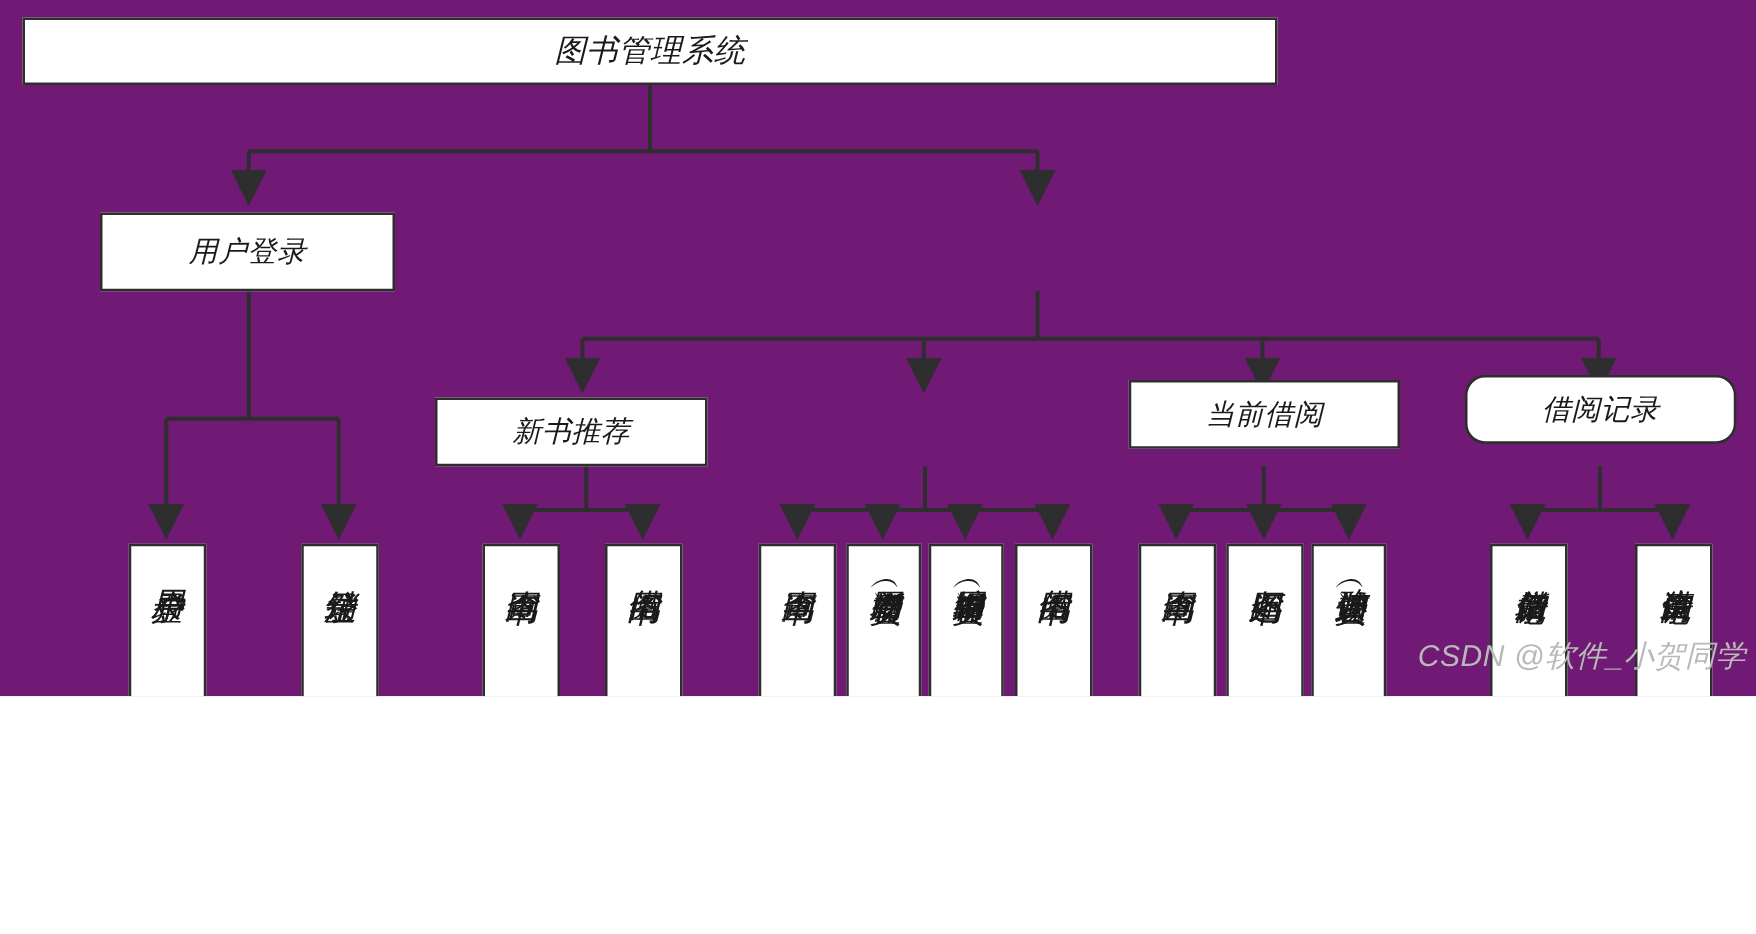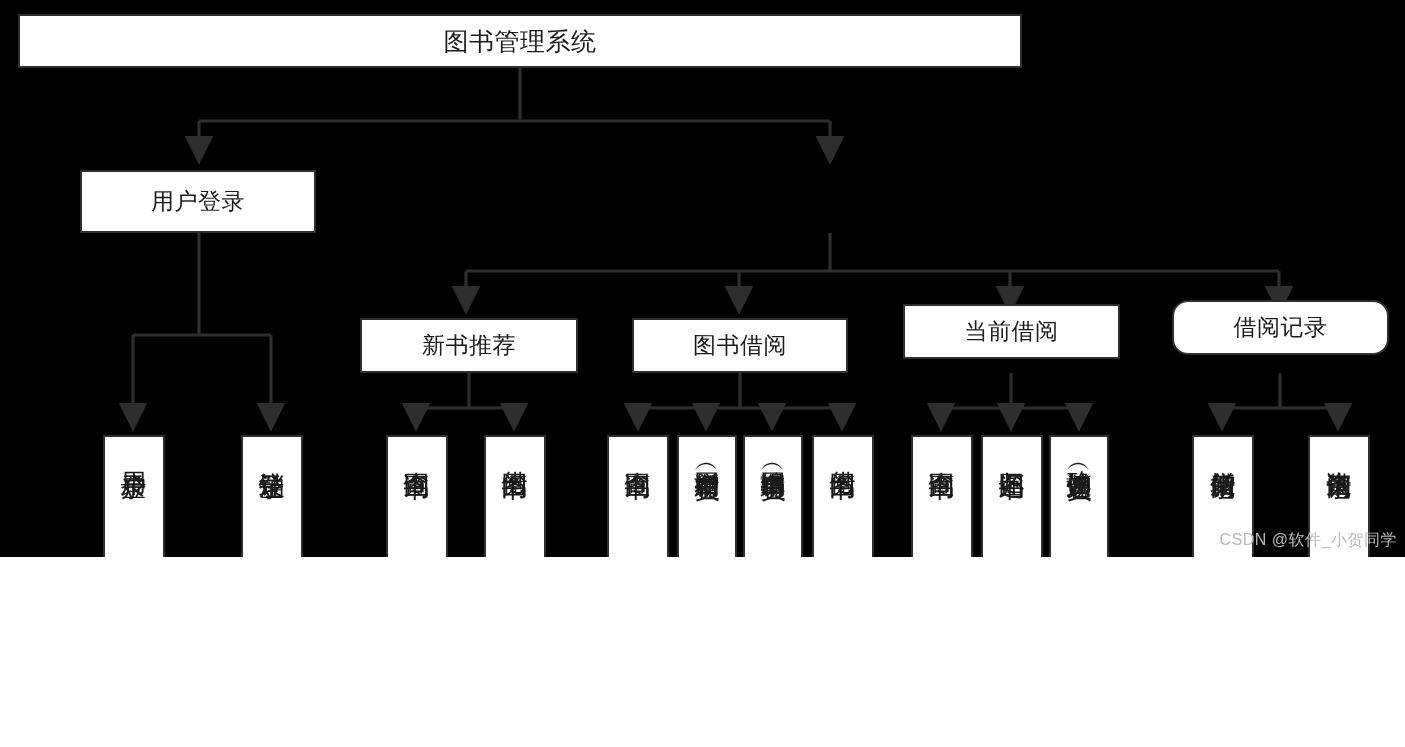--- a/index.html
+++ b/index.html
@@ -7,22 +7,23 @@
     padding: 0;
     background: #ffffff;
   }
   body {
     font-family: "Liberation Sans", "DejaVu Sans", sans-serif;
   }
   #canvas {
     position: relative;
     width: 1405px;
     height: 557px;
-    background: #000000;
+    background: #701a75;
     overflow: hidden;
+    font-style: italic;
   }
   svg.wires {
     position: absolute;
     left: 0;
     top: 0;
     width: 1405px;
     height: 747px;
     pointer-events: none;
   }
   .node {
@@ -58,22 +59,22 @@
     line-height: 1.08;
     letter-spacing: 1px;
     white-space: nowrap;
   }
   .node.v.tall .label {
     font-size: 25px;
   }
   #watermark {
     position: absolute;
     right: 8px;
-    bottom: 6px;
-    font-size: 16px;
+    bottom: 16px;
+    font-size: 24px;
     color: #b9b9b9;
     letter-spacing: 0.5px;
     white-space: nowrap;
     user-select: none;
   }
 </style>
 </head>
 <body>
 
 <div id="canvas">
@@ -129,25 +130,22 @@
   </svg>
 
   <div class="node root h" style="left:18px; top:14px; width:1004px; height:54px;">
     <span class="label">图书管理系统</span>
   </div>
 
   <div class="node h" style="left:80px; top:170px; width:236px; height:63px;">
     <span class="label">用户登录</span>
   </div>
 
-  <div class="node h" style="left:360px; top:318px; width:218px; height:55px;">
+  <div class="node h" style="left:348px; top:318px; width:218px; height:55px;">
     <span class="label">新书推荐</span>
-  </div>
-  <div class="node h" style="left:632px; top:318px; width:216px; height:55px;">
-    <span class="label">图书借阅</span>
   </div>
   <div class="node h" style="left:903px; top:304px; width:217px; height:55px;">
     <span class="label">当前借阅</span>
   </div>
   <div class="node h" style="left:1172px; top:300px; width:217px; height:55px;border-radius:16px;">
     <span class="label">借阅记录</span>
   </div>
 
   <div class="node v" style="left:103px; top:435px; width:62px; height:298px;">
     <span class="label">用户登录</span>

